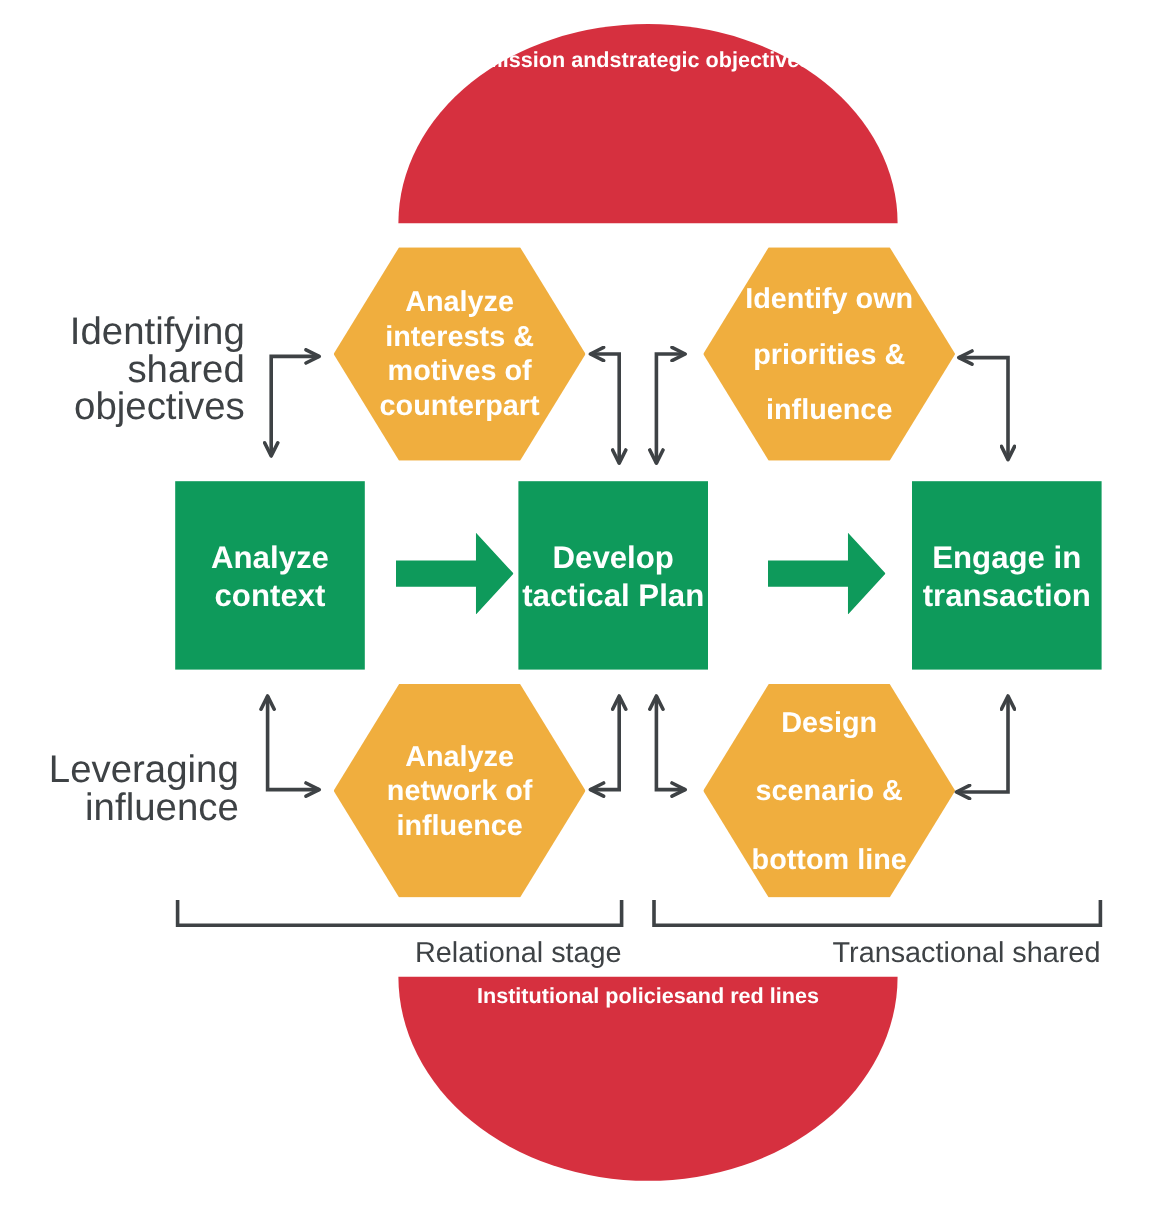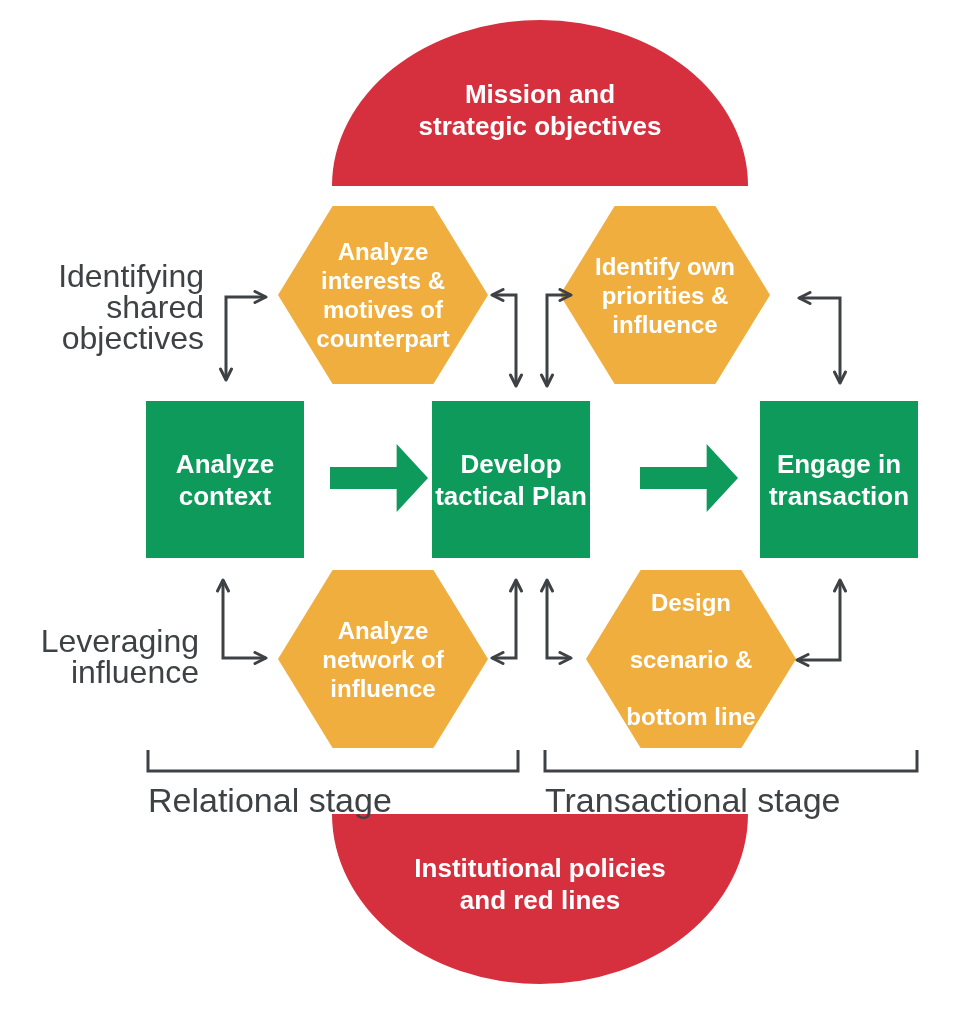--- a/index.html
+++ b/index.html
@@ -1,32 +1,32 @@
 <!DOCTYPE html>
 <html style="--red: #D6303F; --amber: #F0AE3E; --green: #0E9A5B; --ink: #3E4245; --bg: #FFFFFF;"><head>
 <meta charset="utf-8">
 <style>
   html,body{margin:0;padding:0;background:#fff;}
   .canvas{position:relative;width:970px;height:1024px;background:var(--bg,#fff);
           font-family:"Liberation Sans",sans-serif;overflow:hidden;}
 
   
   .dome{position:absolute;left:332px;width:416px;background:var(--red,#D6303F);
-        color:#fff;font-weight:bold;font-size:26px;line-height:32px;text-align:center;
-        display:flex;flex-direction:column;justify-content:center;box-sizing:border-box;}
+        color:#fff;font-weight:bold;font-size:18px;line-height:32px;text-align:center;
+        display:flex;flex-direction:row;justify-content:center;box-sizing:border-box;}
   .dome.top{top:20px;height:166px;border-radius:208px 208px 0 0 / 166px 166px 0 0;padding-top:14px;}
   .dome.bottom{top:814px;height:170px;border-radius:0 0 208px 208px / 0 0 170px 170px;padding-bottom:30px;}
 
   
   .hex{position:absolute;width:210px;height:178px;background:var(--amber,#F0AE3E);
        clip-path:polygon(26% 0,74% 0,100% 50%,74% 100%,26% 100%,0 50%);
        color:#fff;font-weight:bold;font-size:24px;line-height:29px;text-align:center;
        display:flex;flex-direction:column;justify-content:center;}
   .hex.tl{left:278px;top:206px;}
-  .hex.tr{left:560px;top:206px;}
+  .hex.tr{left:586px;top:206px;gap:17px;}
   .hex.bl{left:278px;top:570px;}
   .hex.br{left:586px;top:570px;gap:28px;}
 
   
   .sq{position:absolute;top:401px;width:158px;height:157px;background:var(--green,#0E9A5B);
       color:#fff;font-weight:bold;font-size:26px;line-height:32px;text-align:center;
       display:flex;flex-direction:column;justify-content:center;}
   .sq.left{left:146px;}.sq.mid{left:432px;}.sq.right{left:760px;}
 
   
@@ -39,21 +39,21 @@
   .conn{fill:none;stroke:var(--ink,#3E4245);stroke-width:3px;}
   .ahead{fill:none;stroke:var(--ink,#3E4245);stroke-width:3px;stroke-linecap:round;stroke-linejoin:round;}
 
   
   .note{position:absolute;color:var(--ink,#3E4245);font-size:32px;line-height:31px;text-align:right;}
   .note.top{left:0;top:261px;width:204px;}
   .note.bottom{left:0;top:626px;width:199px;}
   .note span,.block span{display:block;}
 
   
-  .stage{position:absolute;top:781px;color:var(--ink,#3E4245);font-size:34px;text-align:left;}
+  .stage{position:absolute;top:781px;color:var(--ink,#3E4245);font-size:24px;text-align:right;}
   .stage.left{left:148px;width:370px;}
   .stage.right{left:545px;width:372px;}
 </style>
 </head>
 <body>
 
 <div class="canvas">
 
   <div class="dome top block">
     <span>Mission and</span>
@@ -124,15 +124,15 @@
   <div class="note top">
     <span>Identifying</span>
     <span>shared objectives</span>
   </div>
   <div class="note bottom">
     <span>Leveraging</span>
     <span>influence</span>
   </div>
 
   <div class="stage left">Relational stage</div>
-  <div class="stage right">Transactional stage</div>
+  <div class="stage right">Transactional shared</div>
 
 </div>
 
 </body></html>

